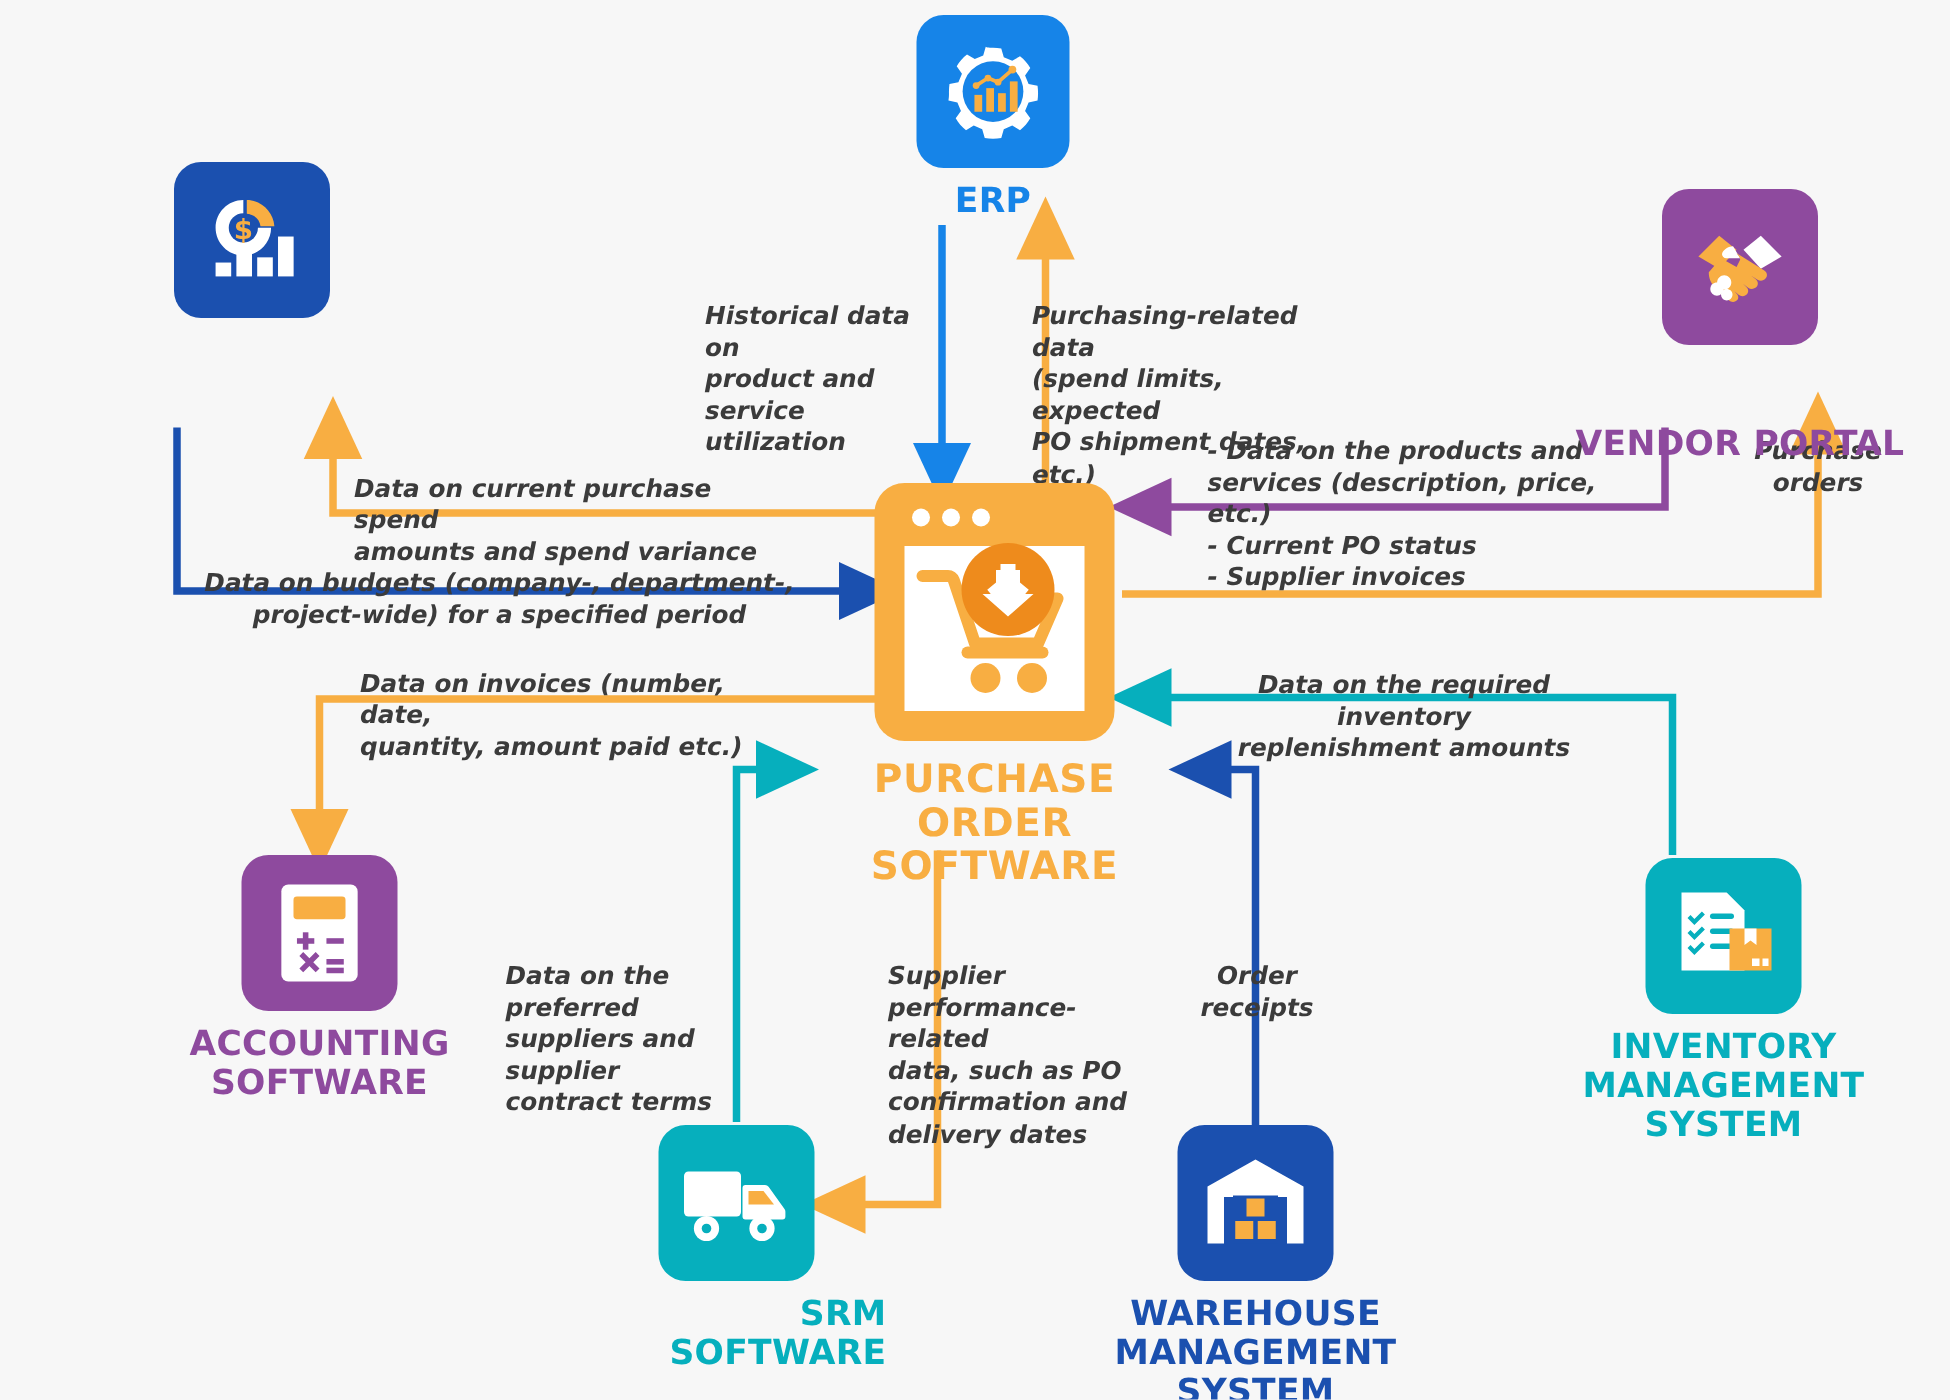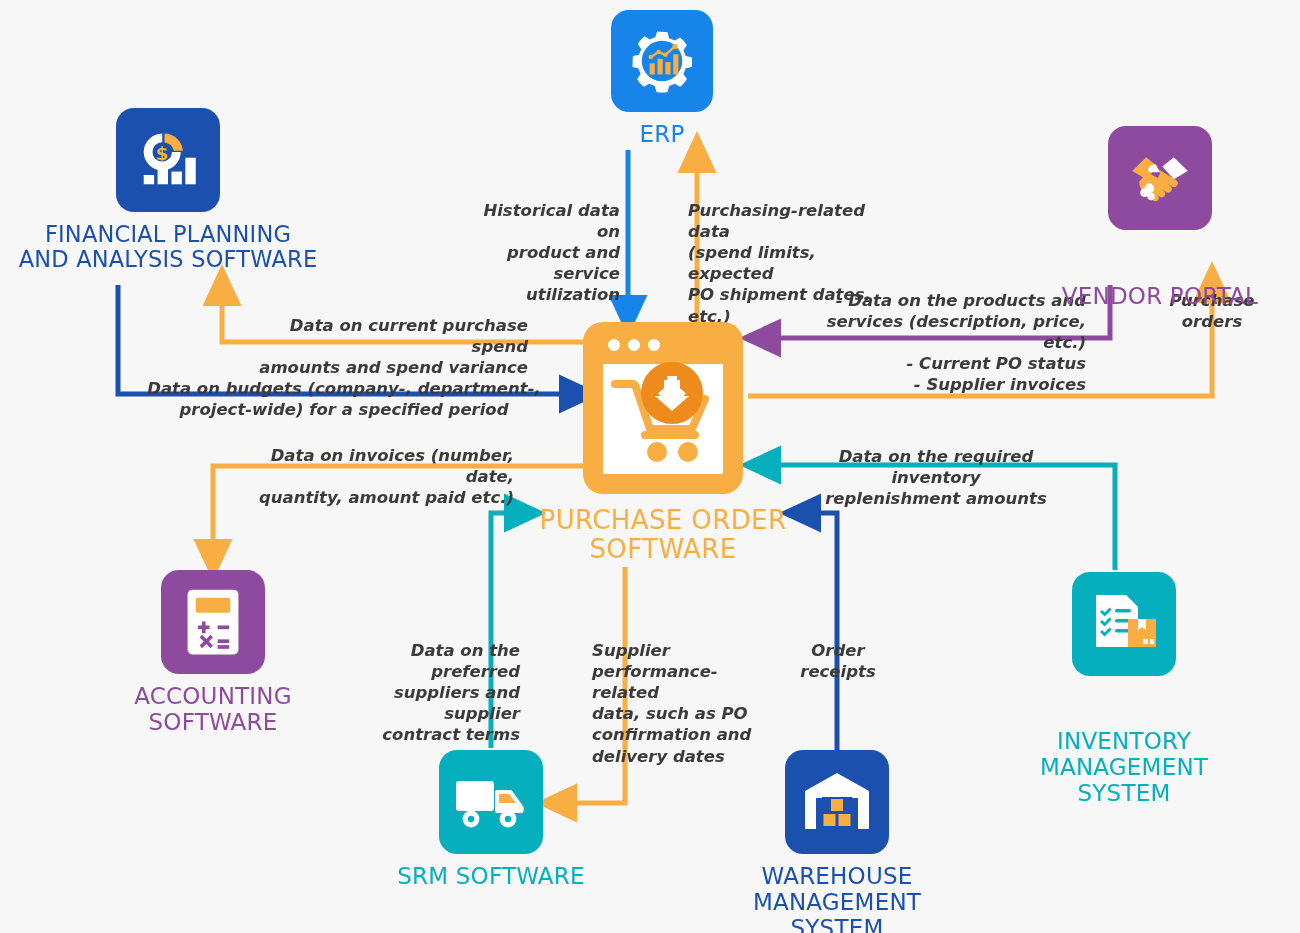--- a/index.html
+++ b/index.html
@@ -9,32 +9,32 @@
     font-family:"DejaVu Sans","Liberation Sans",sans-serif;
     overflow:hidden;
     position:relative;
   }
   #stage{position:relative;width:1300px;height:933px;}
   svg.layer{position:absolute;left:0;top:0;width:1300px;height:933px;pointer-events:none;}
 
   .node{position:absolute;display:flex;flex-direction:column;align-items:center;}
   .tile{border-radius:18px;display:flex;align-items:center;justify-content:center;}
   .nlabel{
-    font-weight:normal;text-align:center;line-height:1.12;
+    font-weight:bold;text-align:center;line-height:1.12;
     letter-spacing:.2px;margin-top:10px;white-space:pre-line;
   }
 
   .edge-label{
     position:absolute;
     font-style:italic;font-weight:bold;
     color:#3b3b3b;
     font-size:16.5px;line-height:1.28;
     white-space:pre-line;
   }
-  .ta-r{text-align:right;}
+  .ta-r{}
   .ta-l{text-align:left;}
   .ta-c{text-align:center;}
 </style>
 </head>
 <body>
 
 <div id="stage">
 
   <svg class="layer" viewBox="0 0 1300 933">
     <defs>
@@ -85,21 +85,21 @@
 product and service
 utilization</div>
 
   <div class="edge-label ta-r" style="left:236px;top:315px;width:292px;">Data on current purchase spend
 amounts and spend variance</div>
 
   <div class="edge-label ta-l" style="left:688px;top:200px;width:200px;">Purchasing-related data
 (spend limits, expected
 PO shipment dates, etc.)</div>
 
-  <div class="edge-label ta-c" style="left:144px;top:378px;width:400px;">Data on budgets (company-, department-,
+  <div class="edge-label ta-c" style="left:133px;top:378px;width:400px;">Data on budgets (company-, department-,
 project-wide) for a specified period</div>
 
   <div class="edge-label ta-r" style="left:805px;top:290px;width:281px;">- Data on the products and
 services (description, price, etc.)
 - Current PO status
 - Supplier invoices</div>
 
   <div class="edge-label ta-r" style="left:240px;top:445px;width:274px;">Data on invoices (number, date,
 quantity, amount paid etc.)</div>
 
@@ -147,22 +147,20 @@
         <path fill="#ffffff" d="M27 9c-8.8 0-16 7.2-16 16 0 8.8 7.2 16 16 16 8.8 0 16-7.2 16-16h-8c0 4.4-3.6 8-8 8s-8-3.6-8-8 3.6-8 8-8V9z"></path>
         <path fill="#F8AE42" d="M29 9v8c4.1 0 7.5 3.1 7.9 7.1l8-.1C44.4 16.1 37.5 9 29 9z"></path>
         <circle cx="27" cy="25" r="8.4" fill="#1B50AF"></circle>
         <text x="27" y="31.6" font-family="DejaVu Sans, sans-serif" font-size="16" font-weight="bold" fill="#F8AE42" text-anchor="middle">$</text>
         <rect x="11" y="45" width="9" height="8" fill="#ffffff"></rect>
         <rect x="23" y="39" width="9" height="14" fill="#ffffff"></rect>
         <rect x="35" y="42" width="9" height="11" fill="#ffffff"></rect>
         <rect x="47" y="30" width="9" height="23" fill="#ffffff"></rect>
       </svg>
     </div>
-    <div class="nlabel" style="color:#1B50AF;font-size:22.5px;">FINANCIAL PLANNING
-AND ANALYSIS SOFTWARE</div>
   </div>
 
   <div class="node" style="left:1040px;top:126px;width:240px;gap:44px;">
     <div class="tile" style="width:104px;height:104px;background:#8E4A9E;">
       <svg width="74" height="74" viewBox="0 0 64 64">
         <path fill="#F8AE42" d="M8 26 L20 14 L30 22 L20 33 Z"></path>
         <path fill="#ffffff" d="M56 26 L44 14 L34 22 L44 33 Z"></path>
         <path fill="#ffffff" d="M28 20c-2.5 0-5 1.6-6 3.4-1 1.9.3 3.6 2.1 3.6h8l-4.1-7z"></path>
         <path fill="#F8AE42" d="M30 24l16 10c2 1.3 2 3.7.3 5.1-1.2 1-2.9 1-4.2.2l-3.6-2.3 2.6 2.1c1.7 1.4 1.5 3.7-.2 4.9-1.3 .9-3 .8-4.2-.1l-3-2.2 2 1.9c1.6 1.5 1.2 3.7-.5 4.7-1.3.8-2.9.6-4-.3l-2.4-2 1.4 1.5c1.4 1.5.9 3.5-.8 4.3-1.3.6-2.8.3-3.8-.6L18 44c-3-2.6-4-5.6-4-9l7-8 9 5 2-4c.4-1.2-.9-2.6-2-4z"></path>
         <path fill="#ffffff" d="M20 38c1.6-1.6 4.2-1.6 5.8 0 1.6 1.6 1.6 4.2 0 5.8-1.6 1.6-4.2 1.6-5.8 0-1.6-1.6-1.6-4.2 0-5.8z"></path>
@@ -236,21 +234,21 @@
         <rect x="21" y="28" width="30" height="32" fill="#1B50AF"></rect>
         <rect x="30" y="30" width="12" height="12" fill="#F8AE42"></rect>
         <rect x="22.5" y="45" width="12" height="12" fill="#F8AE42"></rect>
         <rect x="37.5" y="45" width="12" height="12" fill="#F8AE42"></rect>
       </svg>
     </div>
     <div class="nlabel" style="color:#1B50AF;font-size:23px;">WAREHOUSE MANAGEMENT
 SYSTEM</div>
   </div>
 
-  <div class="node" style="left:1024px;top:572px;width:200px;gap:43px;">
+  <div class="node" style="left:1049px;top:572px;width:200px;">
     <div class="tile" style="width:104px;height:104px;background:#06AFBD;">
       <svg width="72" height="70" viewBox="0 0 72 70">
         <path fill="#ffffff" d="M8 6 h30 l12 12 v40 H8 Z"></path>
         <path fill="#ffffff" opacity=".75" d="M38 6 l12 12 h-12 z"></path>
         <g fill="#06AFBD">
           <path d="M14 21 l2.6 2.6 L21.6 18.6 23.6 20.6 16.6 27.6 12 23 z"></path>
           <path d="M14 31 l2.6 2.6 L21.6 28.6 23.6 30.6 16.6 37.6 12 33 z"></path>
           <path d="M14 41 l2.6 2.6 L21.6 38.6 23.6 40.6 16.6 47.6 12 43 z"></path>
           <rect x="27" y="20" width="16" height="3.6" rx="1.8"></rect>
           <rect x="27" y="30" width="16" height="3.6" rx="1.8"></rect>

